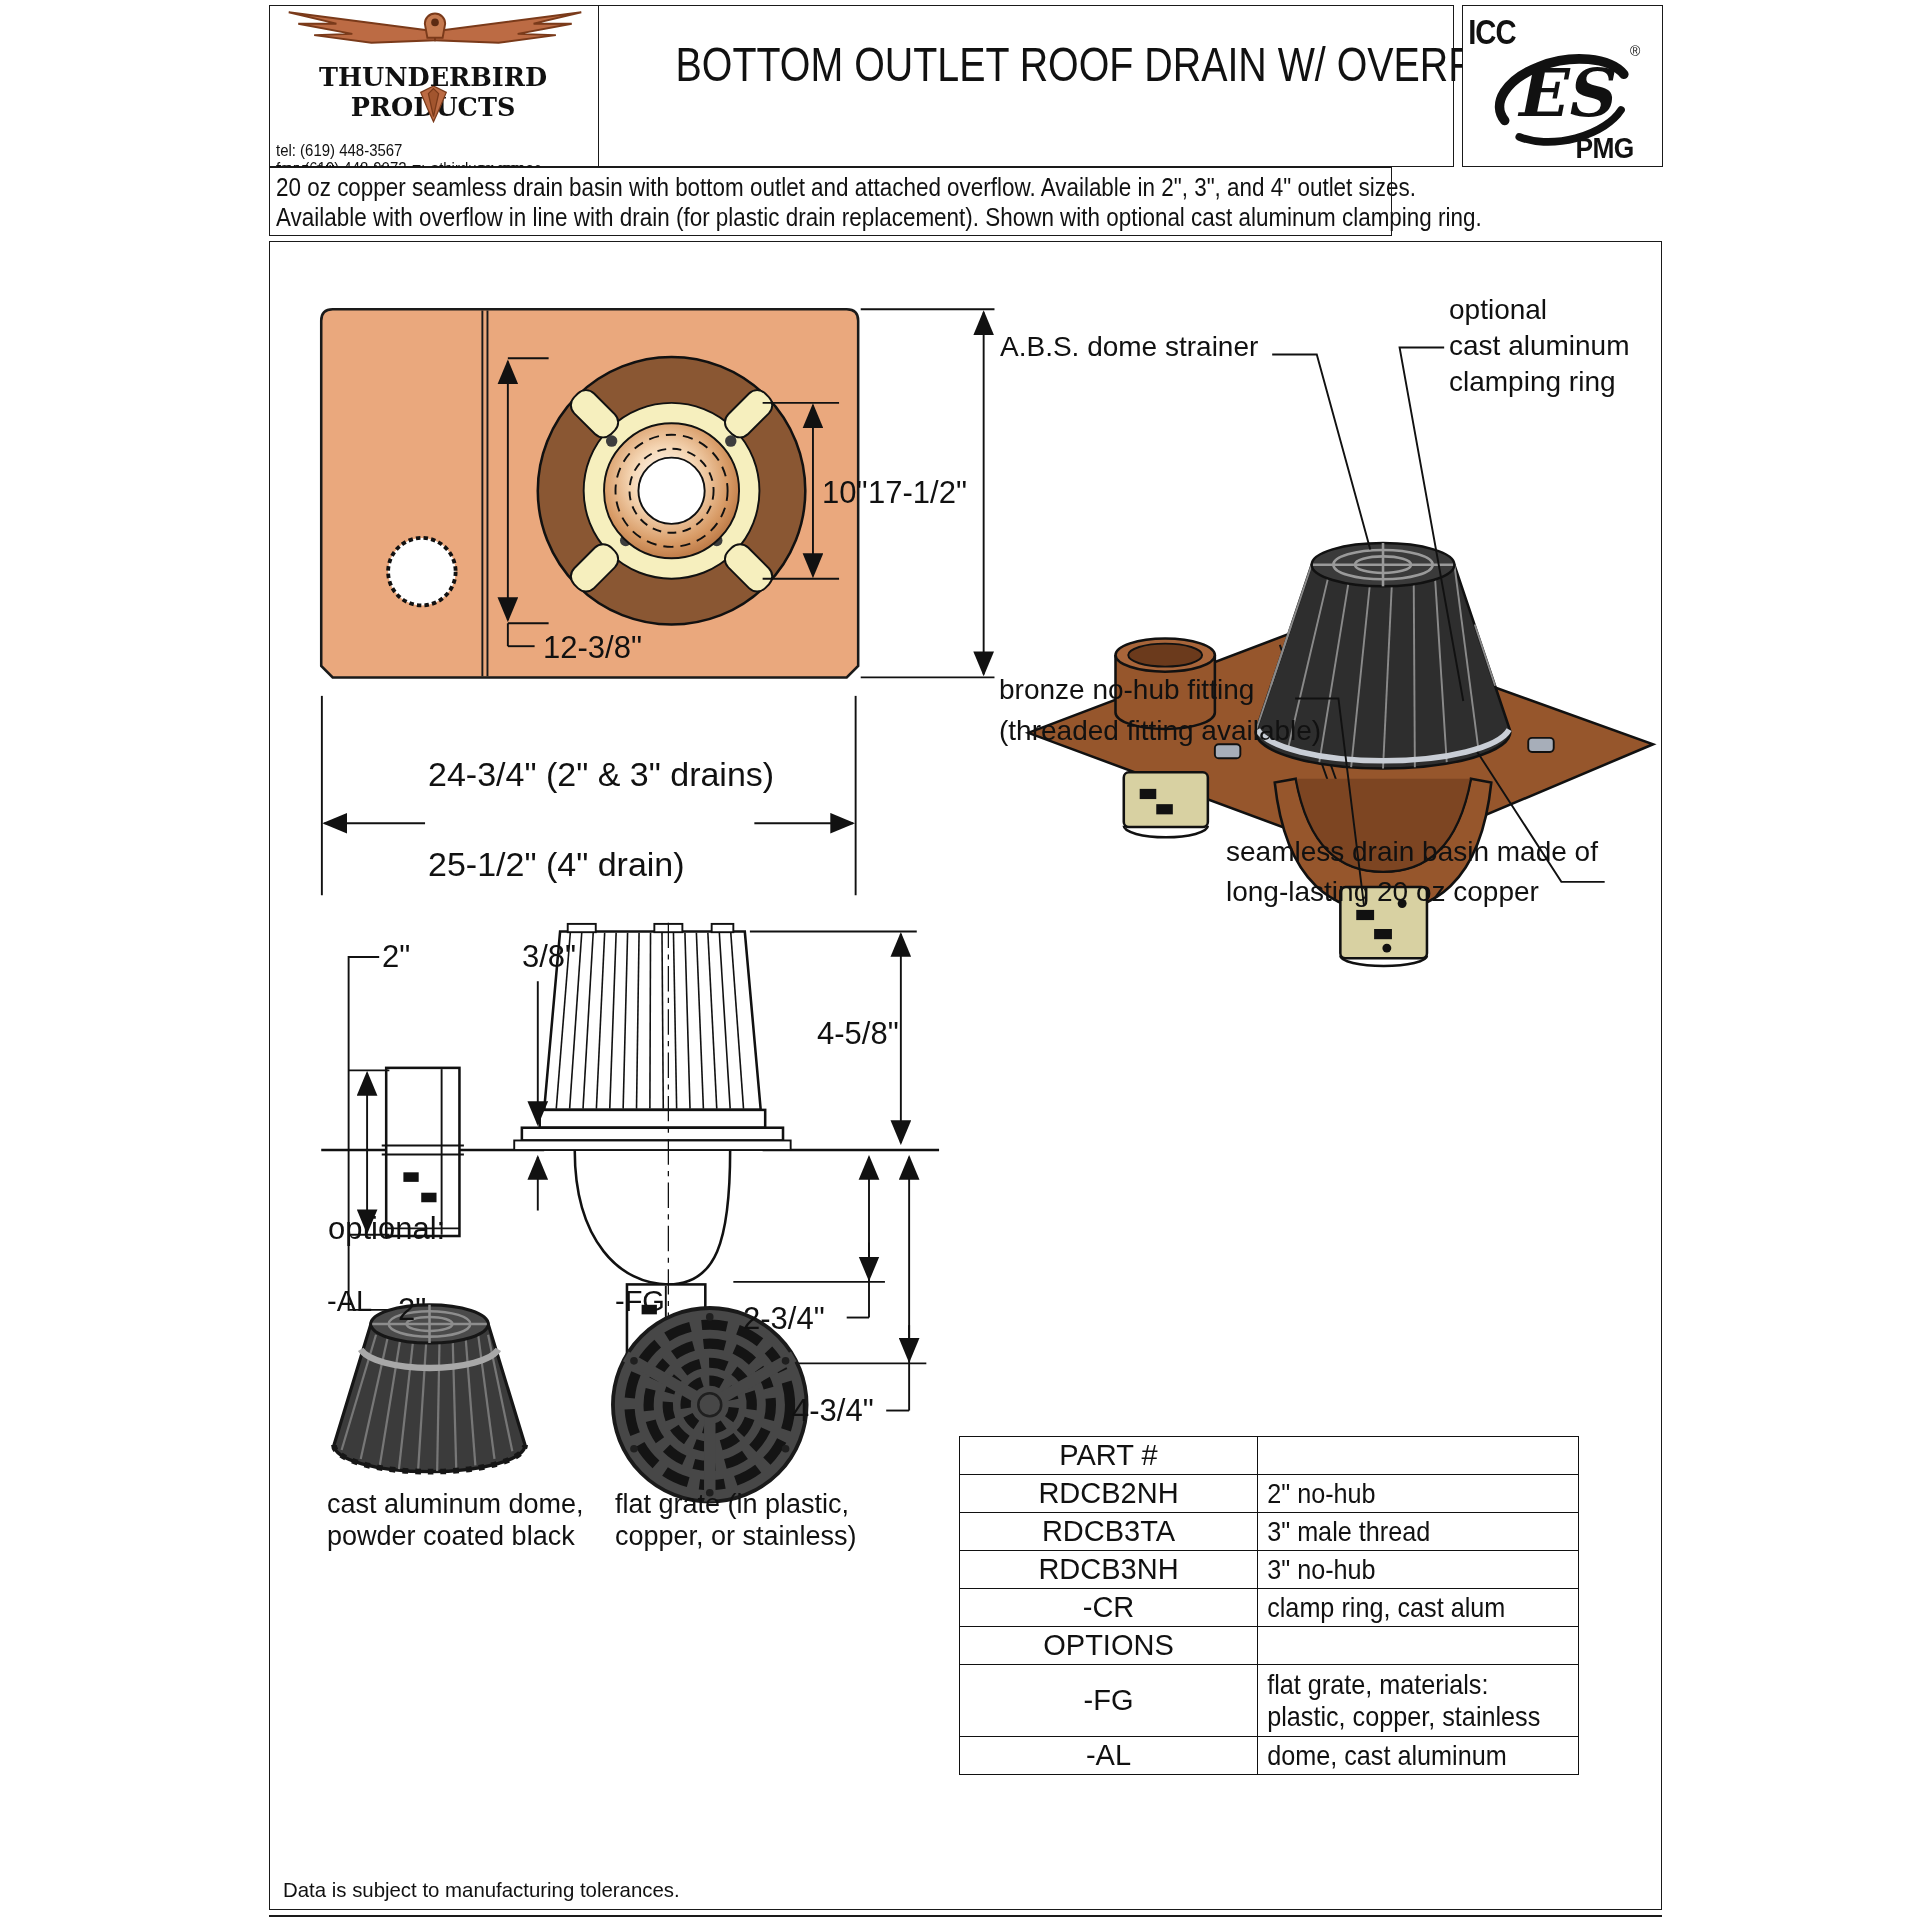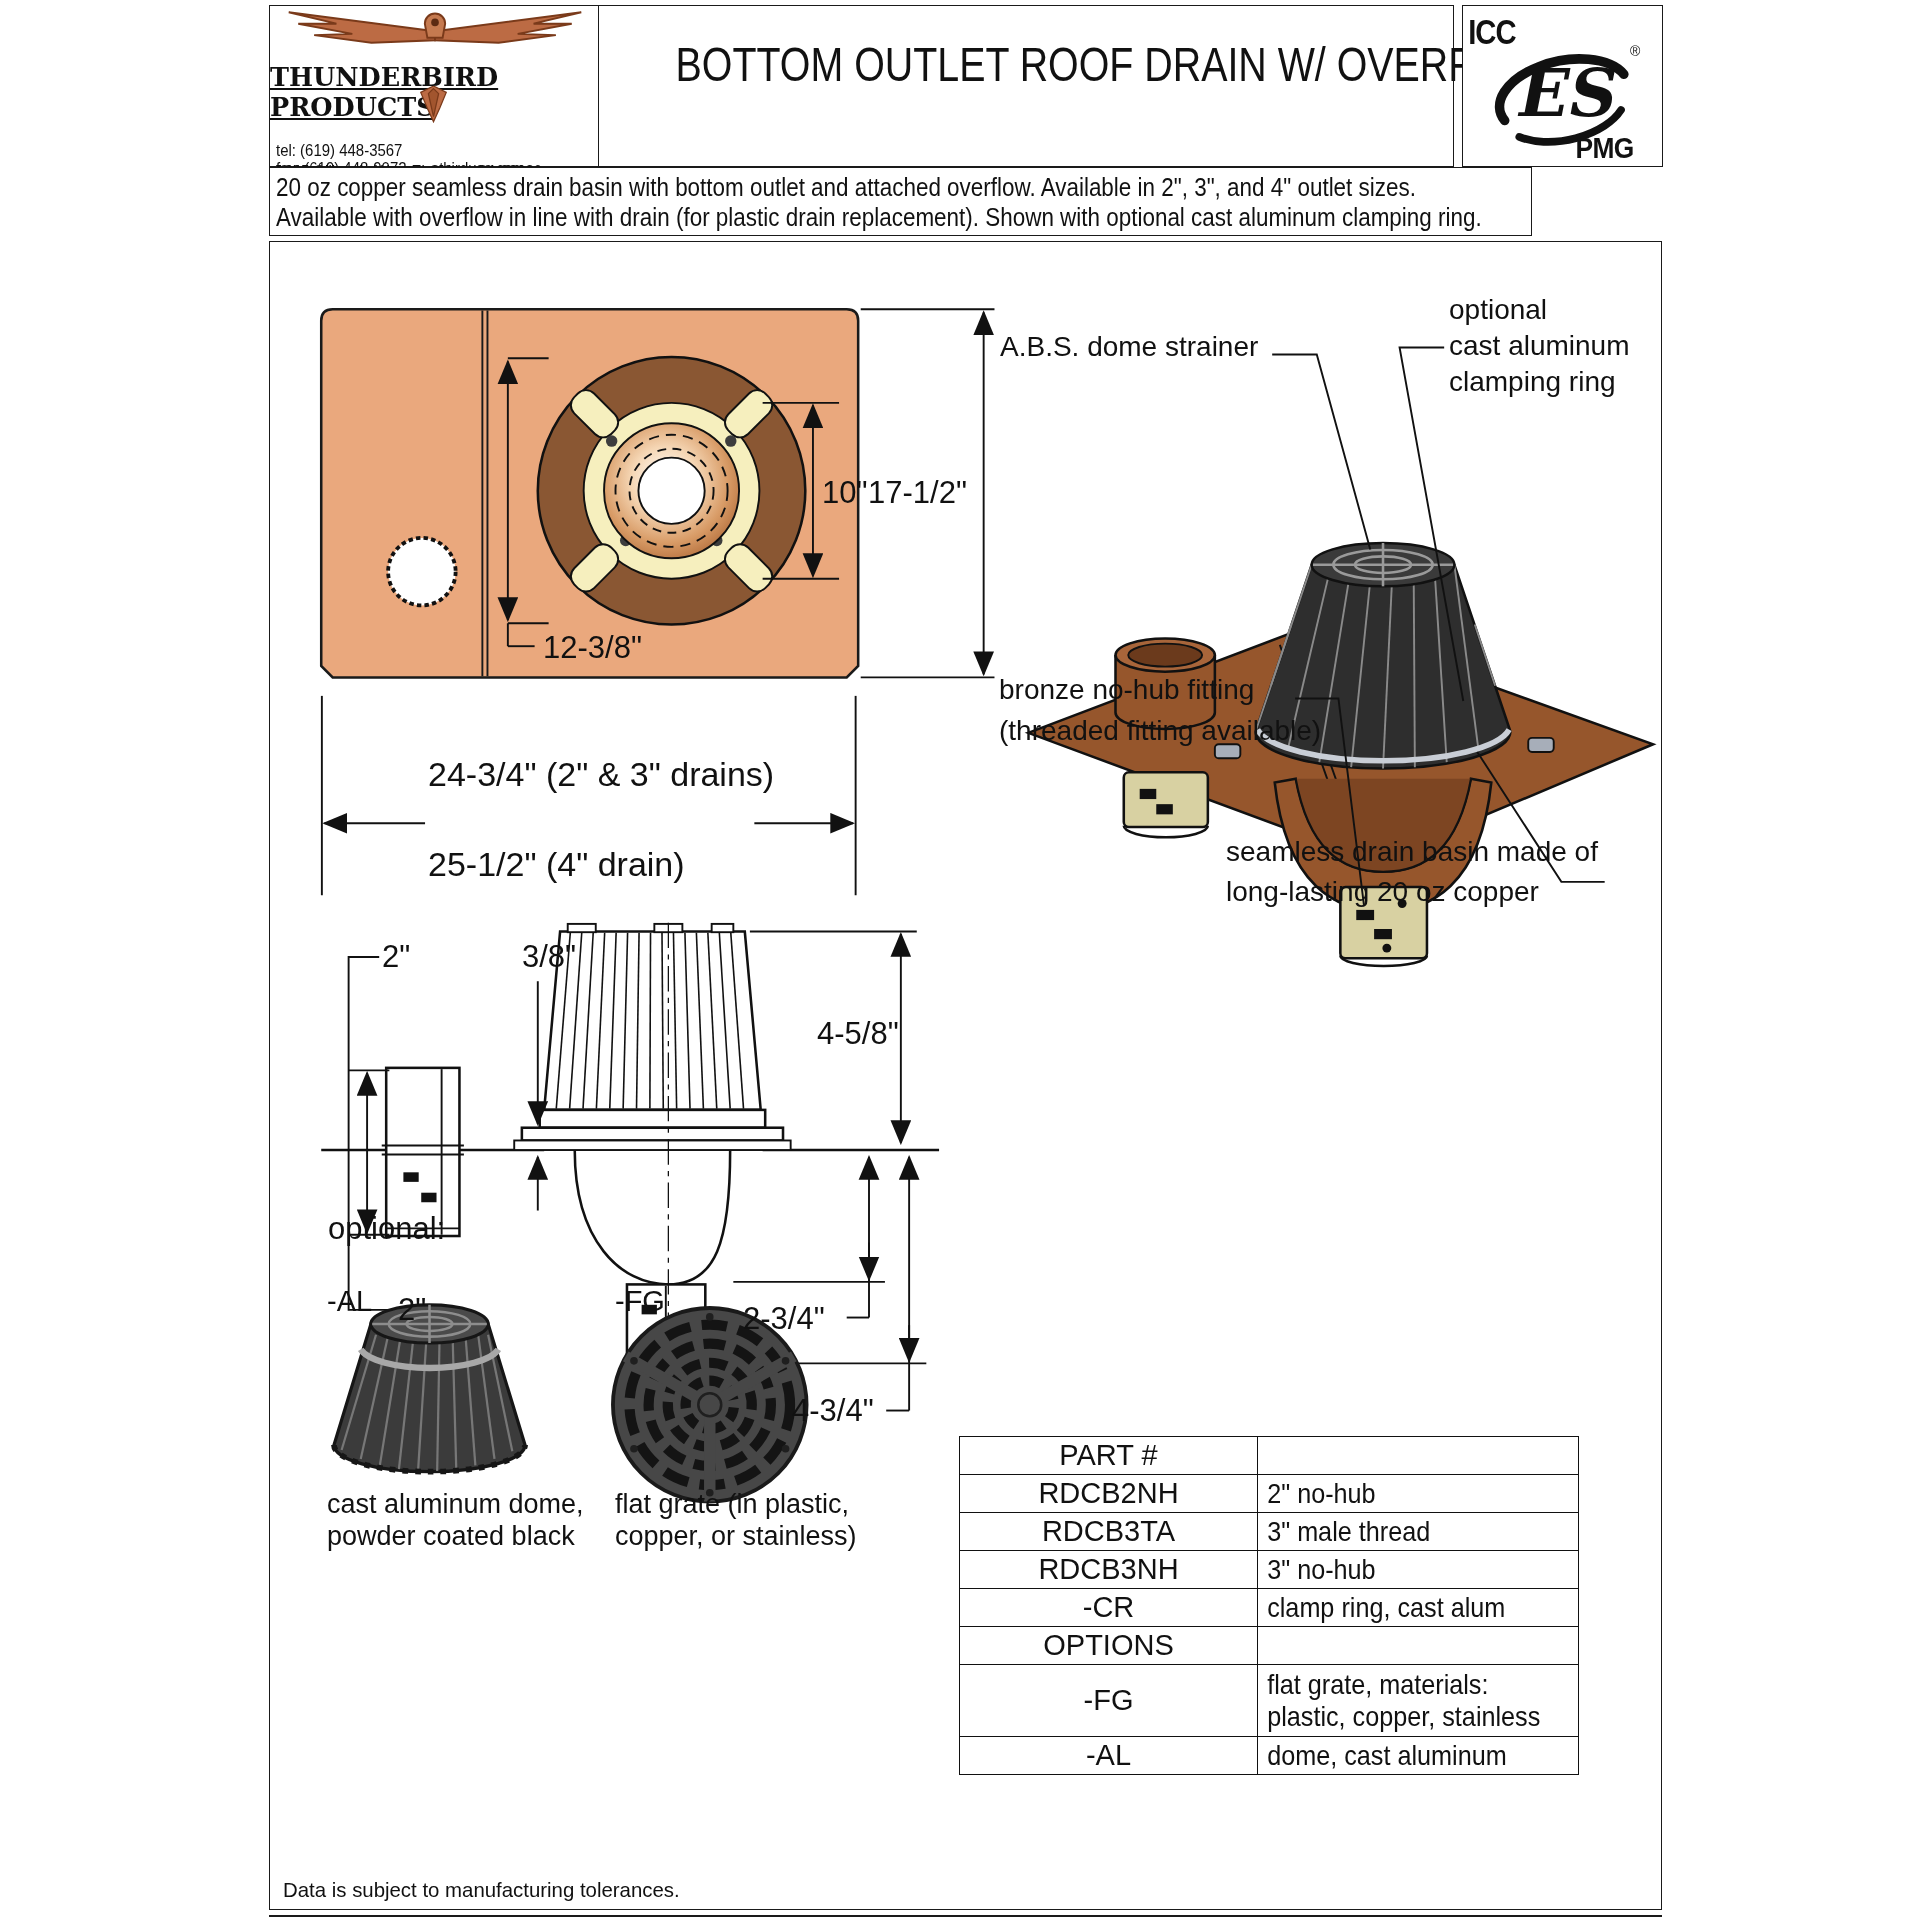--- a/index.html
+++ b/index.html
@@ -6,21 +6,21 @@
   #page{position:relative;width:1926px;height:1926px;background:#ffffff;
         font-family:"Liberation Sans",sans-serif;color:#111;overflow:hidden;}
   .abs{position:absolute;}
   .box{position:absolute;border:1.9px solid #1a1a1a;background:#fff;box-sizing:border-box;}
   .cx{transform:scaleX(.88);transform-origin:0 50%;white-space:nowrap;}
   .cxc{transform:scaleX(.82);transform-origin:50% 50%;white-space:nowrap;}
   .dim{font-size:31px;line-height:34px;}
   .callout{font-size:28px;line-height:32px;}
   .caption{font-size:27px;line-height:32px;}
   
-  .company{font-family:"DejaVu Serif","Liberation Serif",serif;font-weight:bold;font-size:25.5px;text-decoration:underline;}
+  .company{font-family:"DejaVu Serif","Liberation Serif",serif;font-weight:bold;font-size:25.5px;text-align:center;}
   .addr{font-size:17px;line-height:20px;}
   .title1{font-size:48px;}
   .title2{font-size:39px;}
   
   table.parts{border-collapse:collapse;table-layout:fixed;}
   table.parts td{border:1.9px solid #111;font-size:29px;vertical-align:middle;
                  padding:0;overflow:hidden;background:#fff;}
   td.pcol{width:297px;text-align:center;}
   td.dcol{width:320px;text-align:left;}
   td.dcol .inner{padding-left:10.2px;transform:scaleX(.9);transform-origin:0 50%;white-space:nowrap;font-size:28px;line-height:32px;}
@@ -75,21 +75,21 @@
           <path d="M 58 160 A 100 56 0 1 1 256 128" stroke-width="15"></path>
           <path d="M 75 190 A 100 56 0 0 0 240 182" stroke-width="12"></path>
         </g>
         <text x="88" y="172" font-size="104" font-weight="bold" font-style="italic" font-family="DejaVu Serif,serif">ES</text>
         <text x="262" y="78" font-size="22">®</text>
         <text x="196" y="238" font-size="46" font-weight="bold" transform="scale(0.9,1)" style="letter-spacing:-1px;">PMG</text>
       </g>
     </svg>
   </div>
 
-  <div class="box" style="left:269px;top:167px;width:1263px;height:69px;">
+  <div class="box" style="left:269px;top:167px;width:1123px;height:69px;">
     <div class="abs" style="left:6.4px;top:3.8px;font-size:25.5px;line-height:31px;">
       <div class="cx">20 oz copper seamless drain basin with bottom outlet and attached overflow. Available in 2", 3", and 4" outlet sizes.</div>
     </div>
     <div class="abs" style="left:6.4px;top:34px;font-size:25.5px;line-height:31px;">
       <div class="cx">Available with overflow in line with drain (for plastic drain replacement). Shown with optional cast aluminum clamping ring.</div>
     </div>
   </div>
 
   <div class="box" style="left:269px;top:241px;width:1393px;height:1669px;"></div>
   <div class="abs" style="left:269px;top:1915px;width:1393px;height:1.9px;background:#1a1a1a;"></div>

